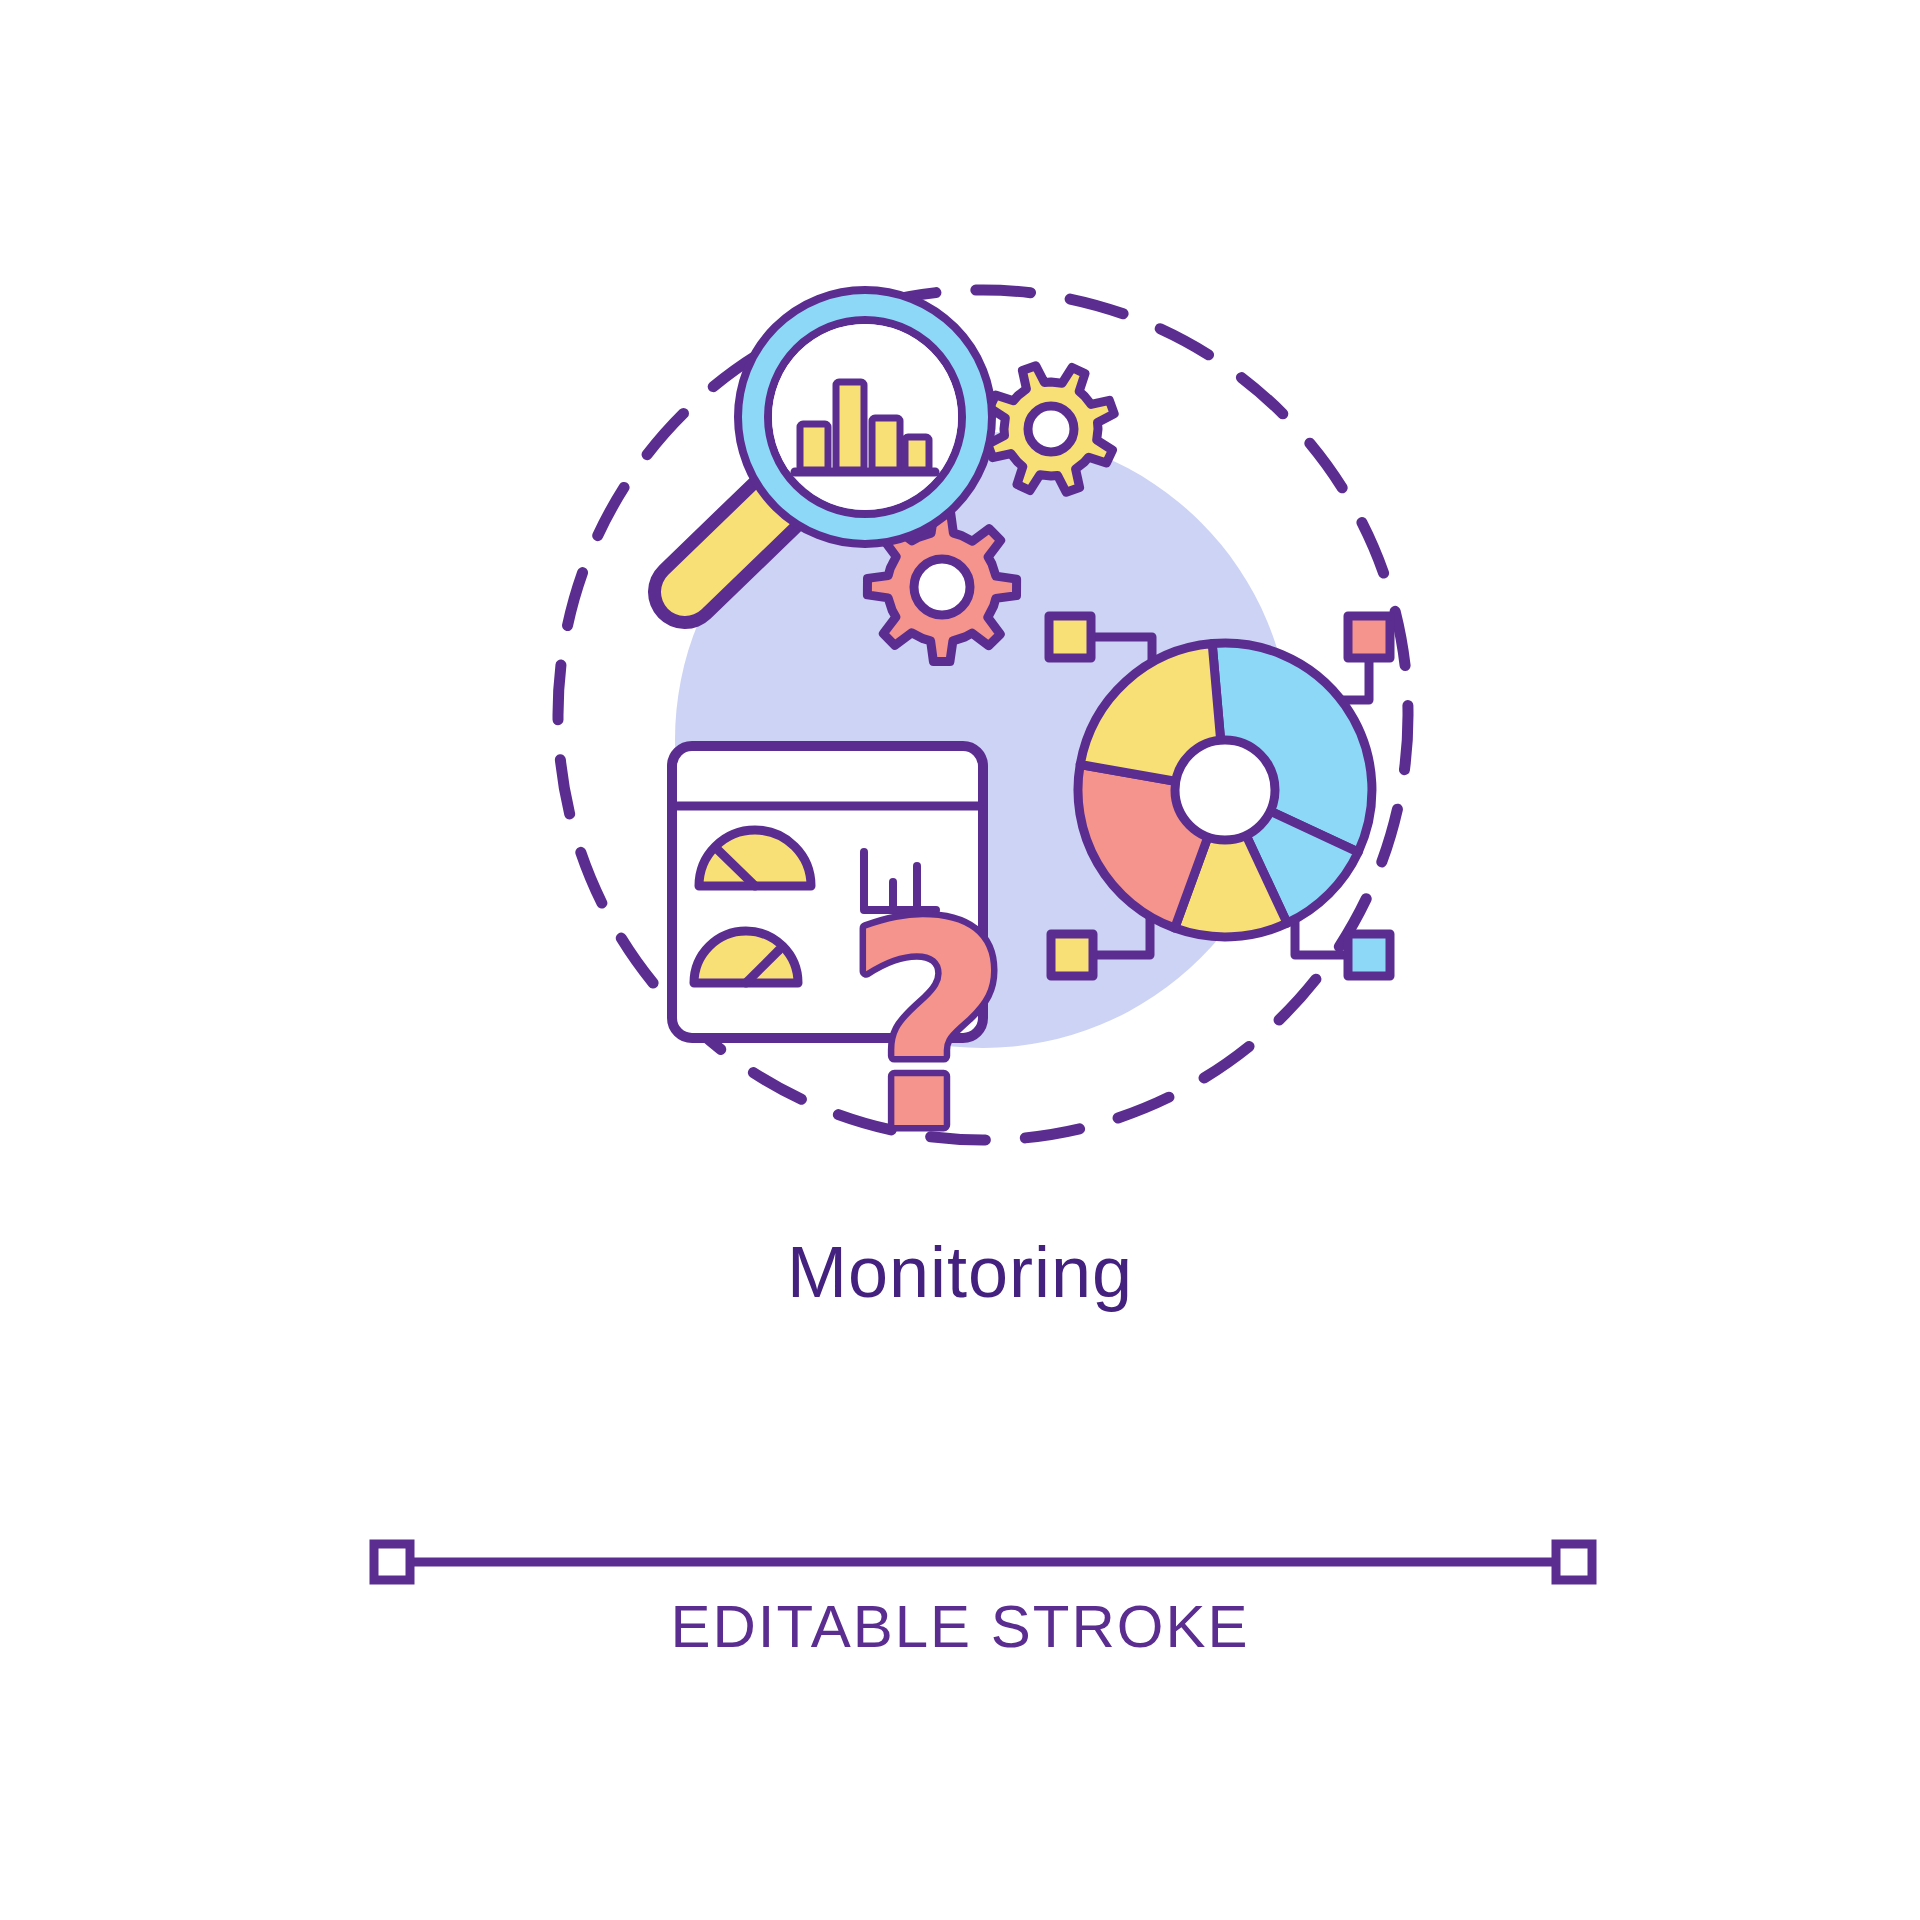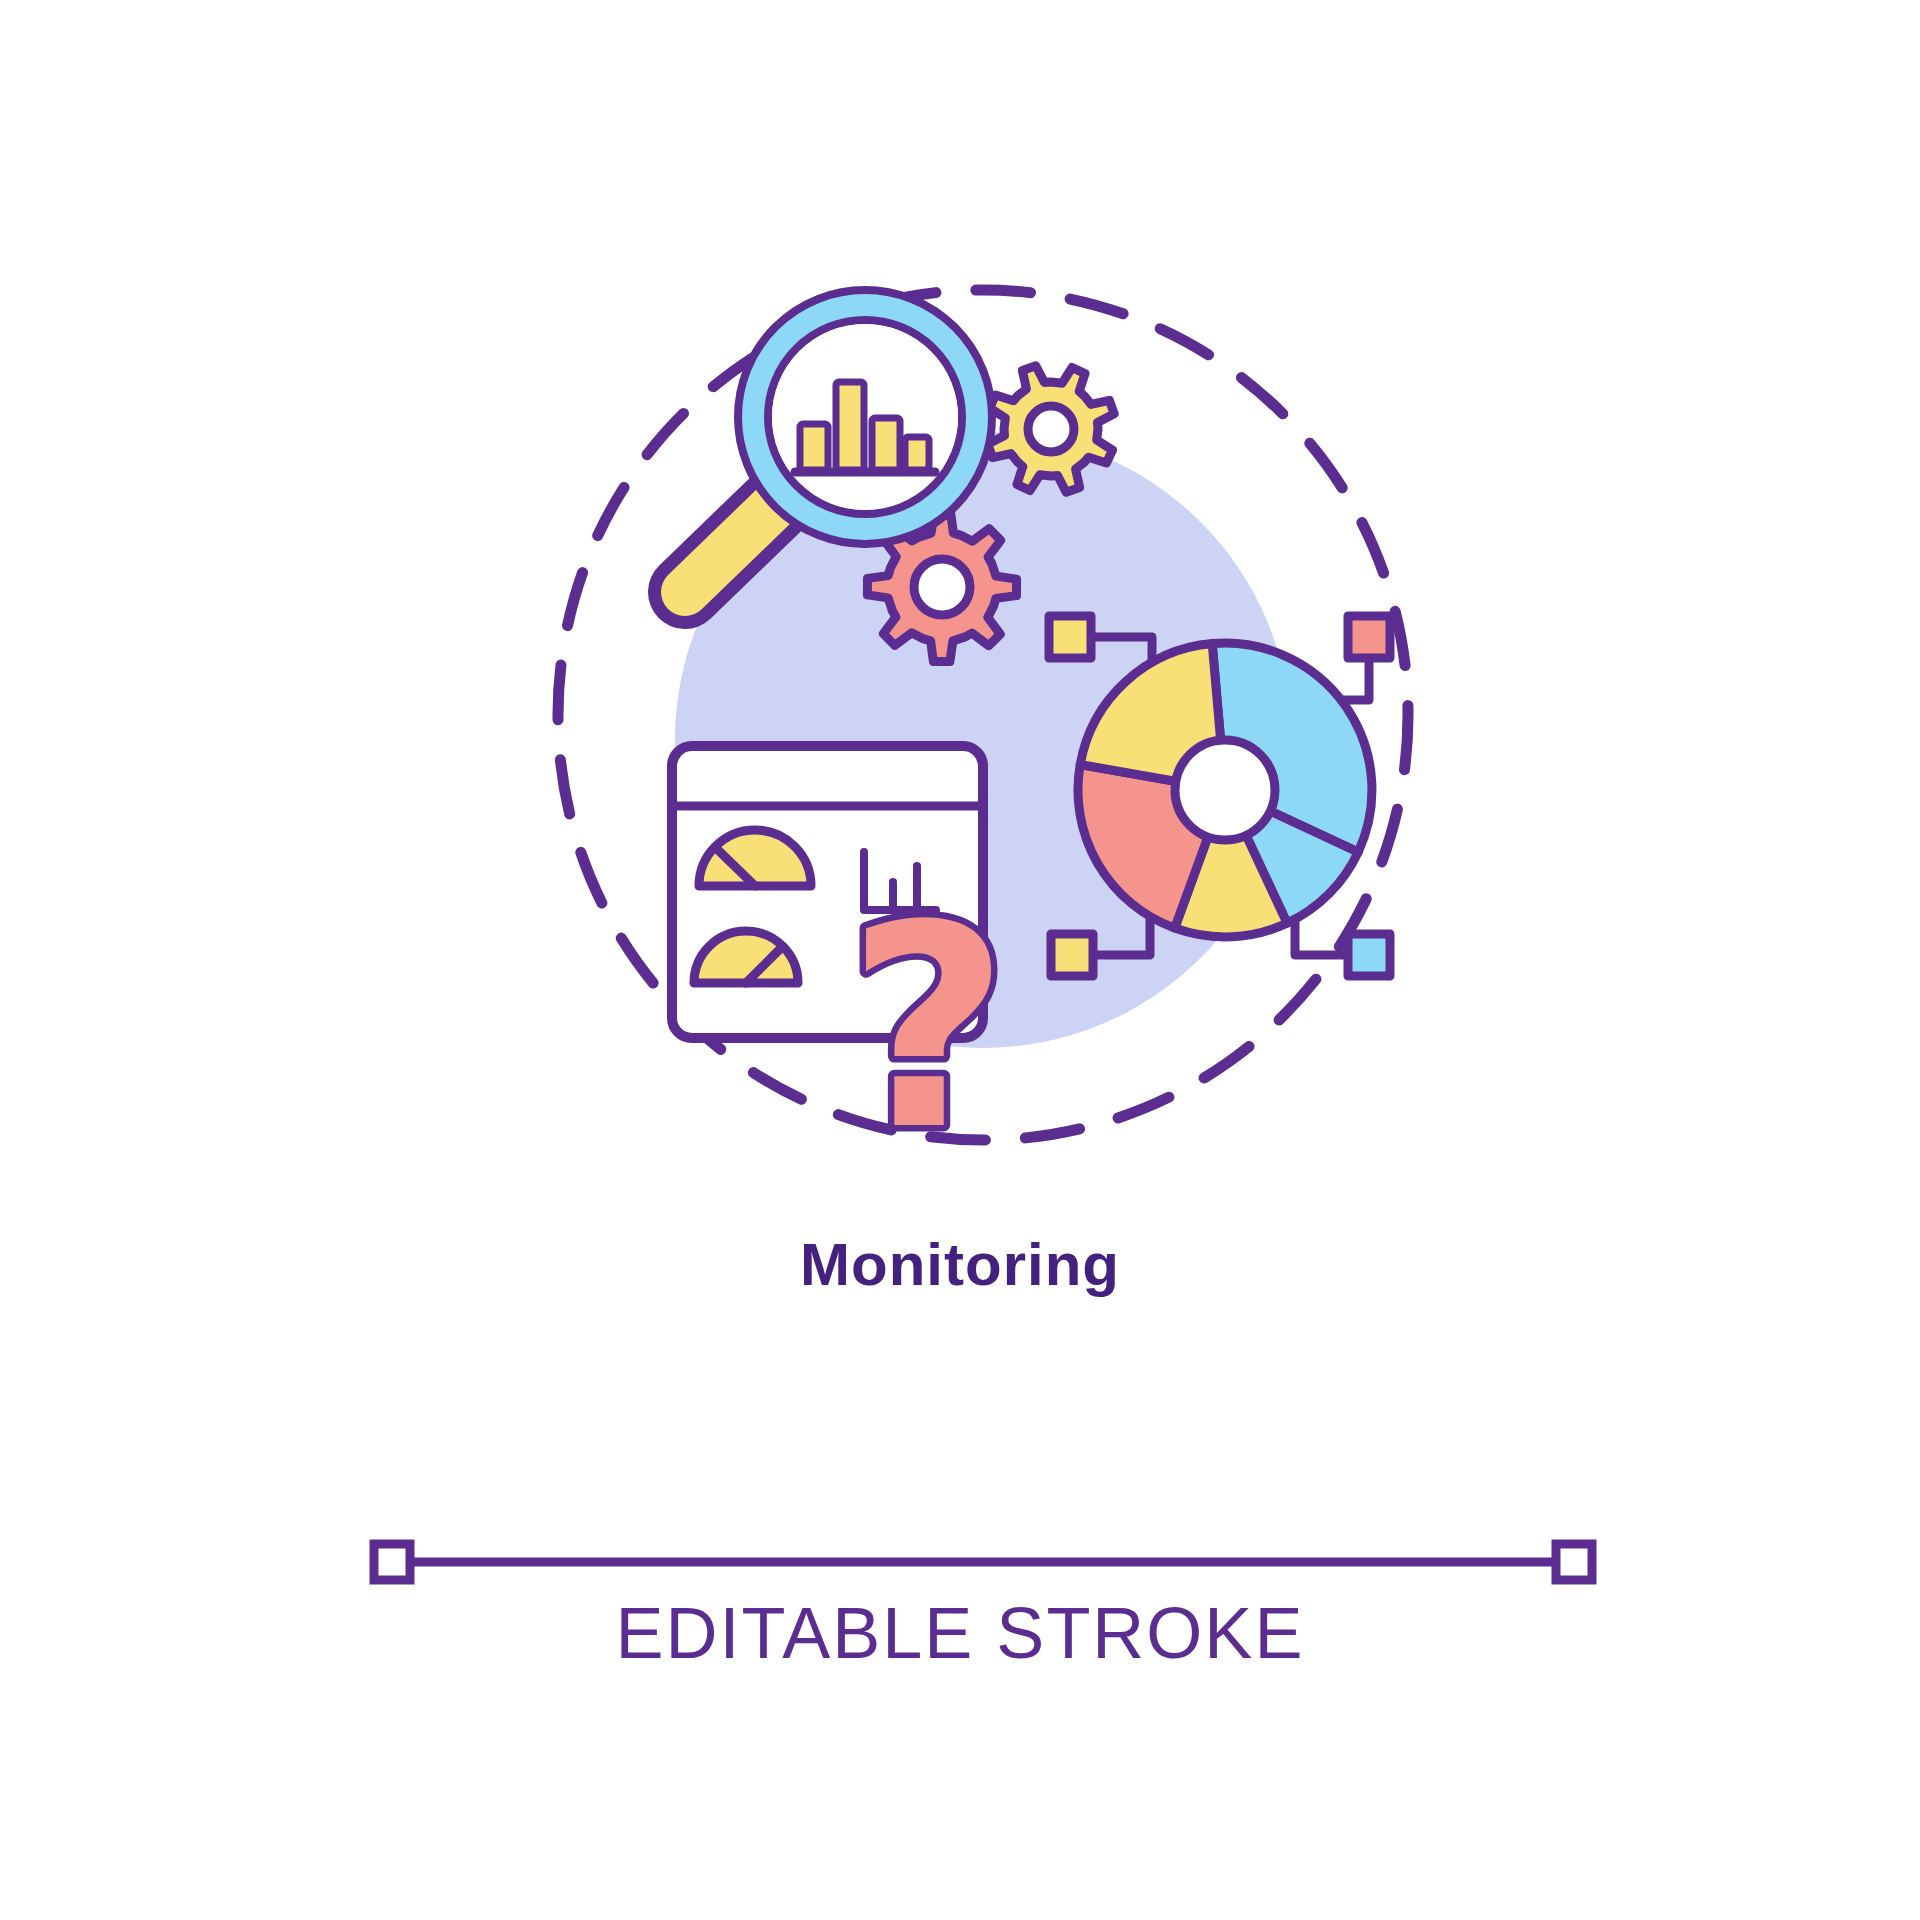--- a/index.html
+++ b/index.html
@@ -16,24 +16,24 @@
   .s-out{stroke:var(--outline,#5b2d90)}
   .s-cyan{stroke:var(--cyan,#8ed8f7)}
   .s-yellow{stroke:var(--yellow,#f8e077)}
   .rnd{stroke-linecap:round;stroke-linejoin:round}
 
   .qm{font-family:"DejaVu Sans",sans-serif;font-weight:700;font-size:280px;
       fill:var(--salmon,#f5948c);stroke:var(--outline,#5b2d90);stroke-width:13px;
       paint-order:stroke;stroke-linejoin:round}
 
   .title{position:absolute;left:0;top:1226px;width:100%;text-align:center;
-         font-weight:700;font-size:60px;line-height:1.3;letter-spacing:1px;
+         font-weight:400;font-size:72px;line-height:1.3;letter-spacing:1px;
          color:var(--title-text,#44217f)}
   .footer-label{position:absolute;left:0;top:1592px;width:100%;text-align:center;
-         font-weight:400;font-size:72px;letter-spacing:2px;
+         font-weight:400;font-size:60px;letter-spacing:2px;
          color:var(--footer-text,#5b2d90)}
 </style>
 </head>
 <body>
 
 <div class="canvas">
 
   <svg class="art" width="1920" height="1920" viewBox="0 0 1920 1920">
 
     <circle cx="983" cy="715" r="425" class="f-none s-out rnd" stroke-width="11" stroke-dasharray="55 40"></circle>

